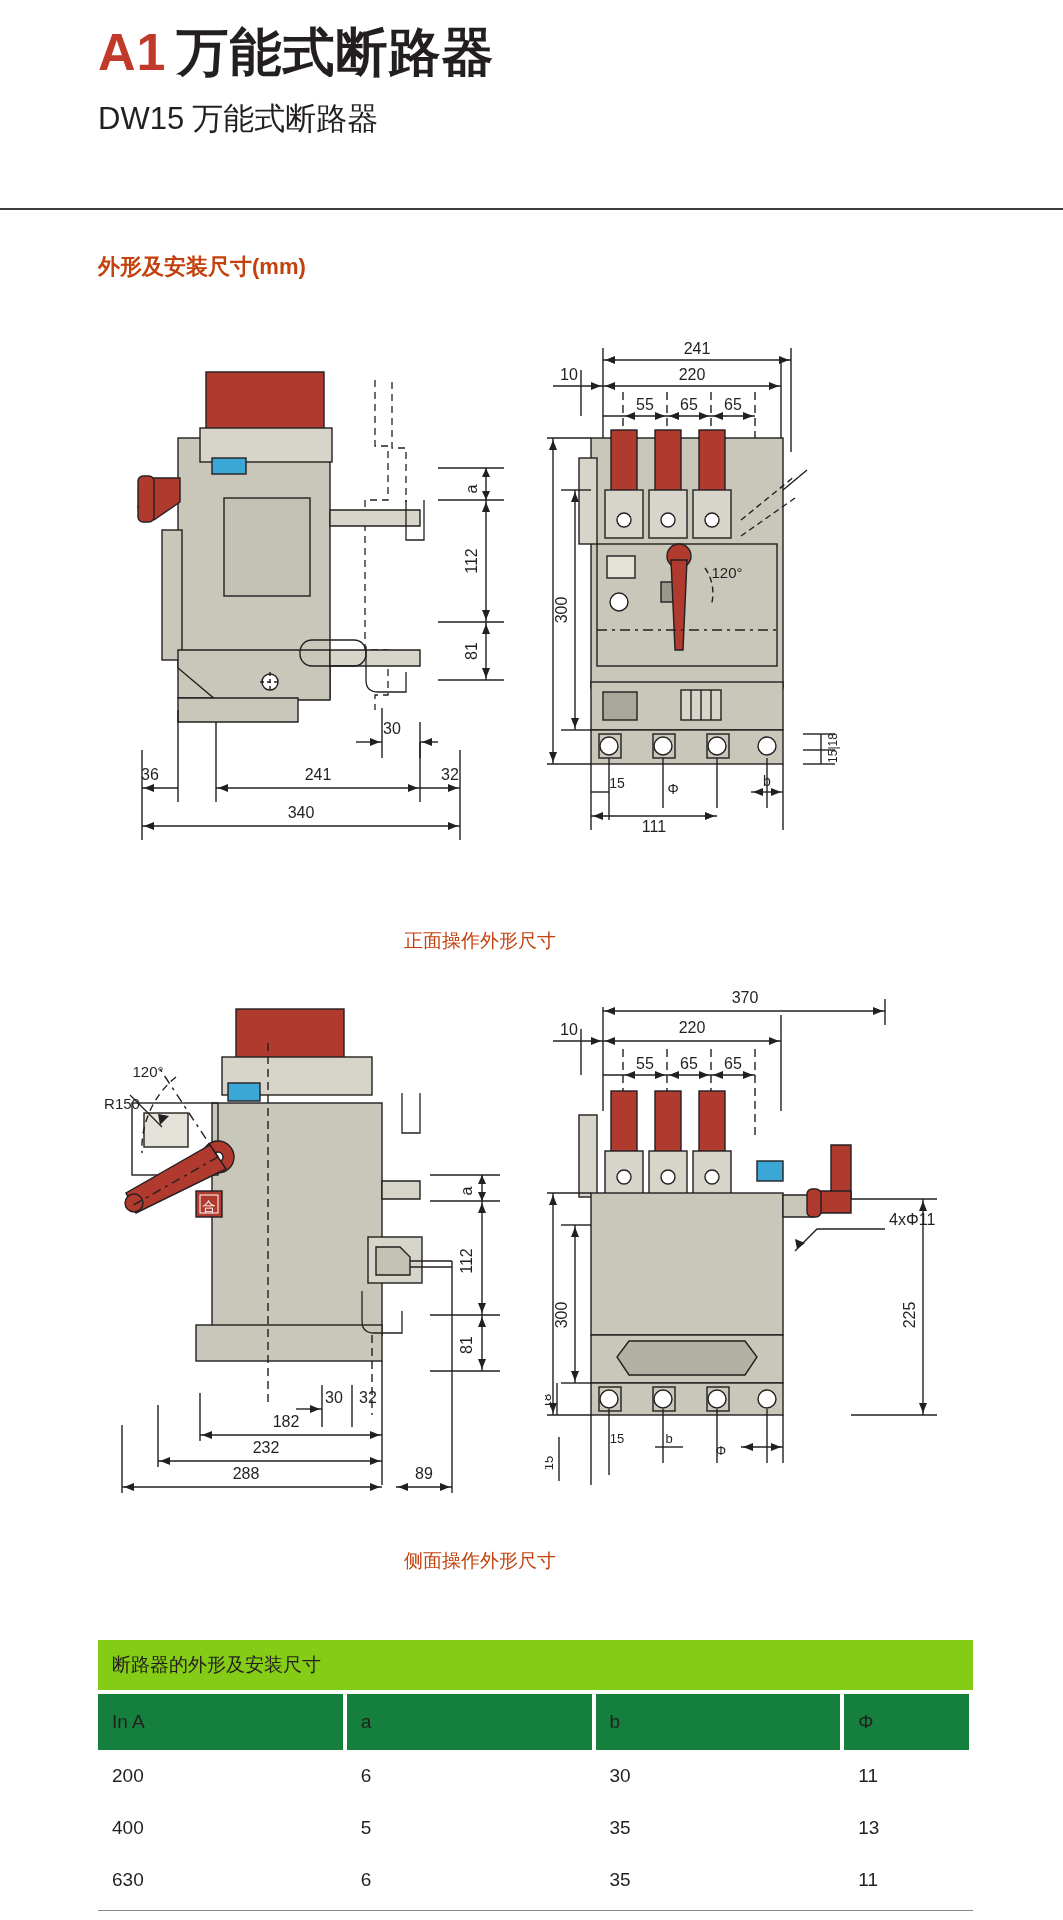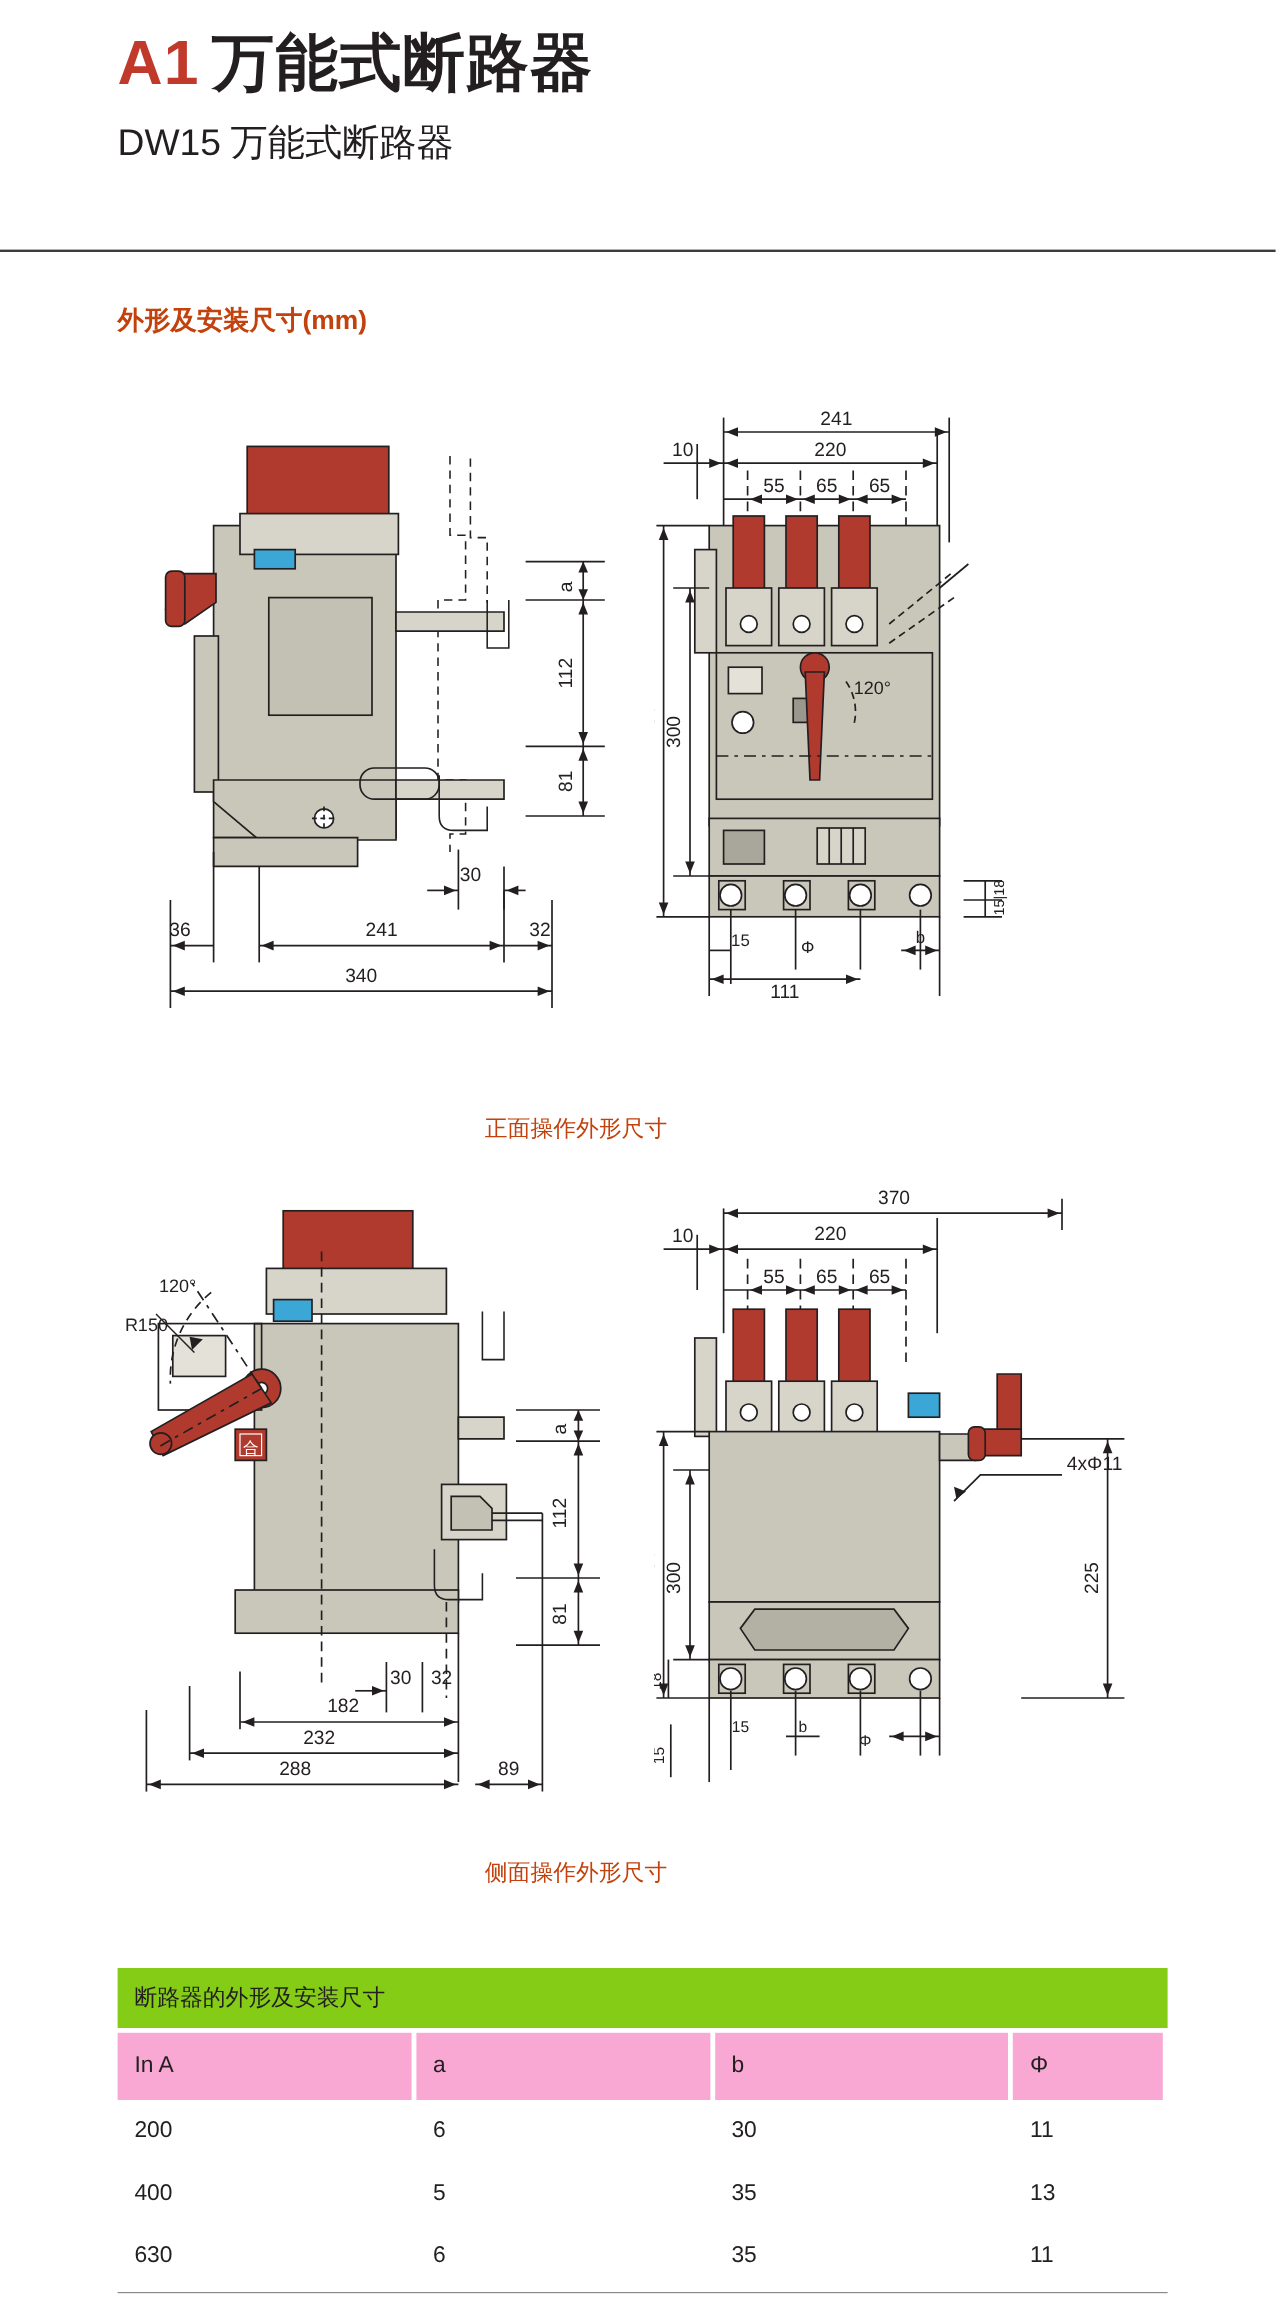--- a/index.html
+++ b/index.html
@@ -21,21 +21,21 @@
   .bullet-sq{width:9px;height:9px;background:#231f20;display:inline-block;margin-right:11px;}
 
   
   .dwg{position:absolute;}
   .cap{position:absolute;font-size:19px;color:#c2410c;text-align:center;white-space:nowrap;}
 
   
   .tbl{position:absolute;left:98px;top:1640px;width:875px;}
   .tbl-title{height:50px;background:#84cc16;display:flex;align-items:center;padding-left:14px;font-size:19px;color:#231f20;}
   .tbl-head{display:flex;height:56px;margin-top:4px;}
-  .tbl-head .cell{background:#f9a8d4;display:flex;align-items:center;padding-left:14px;font-size:19px;color:#231f20;margin-right:4px;}
+  .tbl-head .cell{background:#15803d;display:flex;align-items:center;padding-left:14px;font-size:19px;color:#231f20;margin-right:4px;}
   .tbl-row{display:flex;height:52px;align-items:center;}
   .tbl-row .cell{display:flex;align-items:center;padding-left:14px;font-size:19px;color:#231f20;margin-right:4px;}
   .c0{width:248px;}.c1{width:248px;}.c2{width:248px;}.c3{width:119px;}
   .tbl-foot{height:0;border-top:1.5px solid #8a8a8a;margin-top:4px;}
 </style>
 </head>
 <body>
 
 <div class="page">
 

